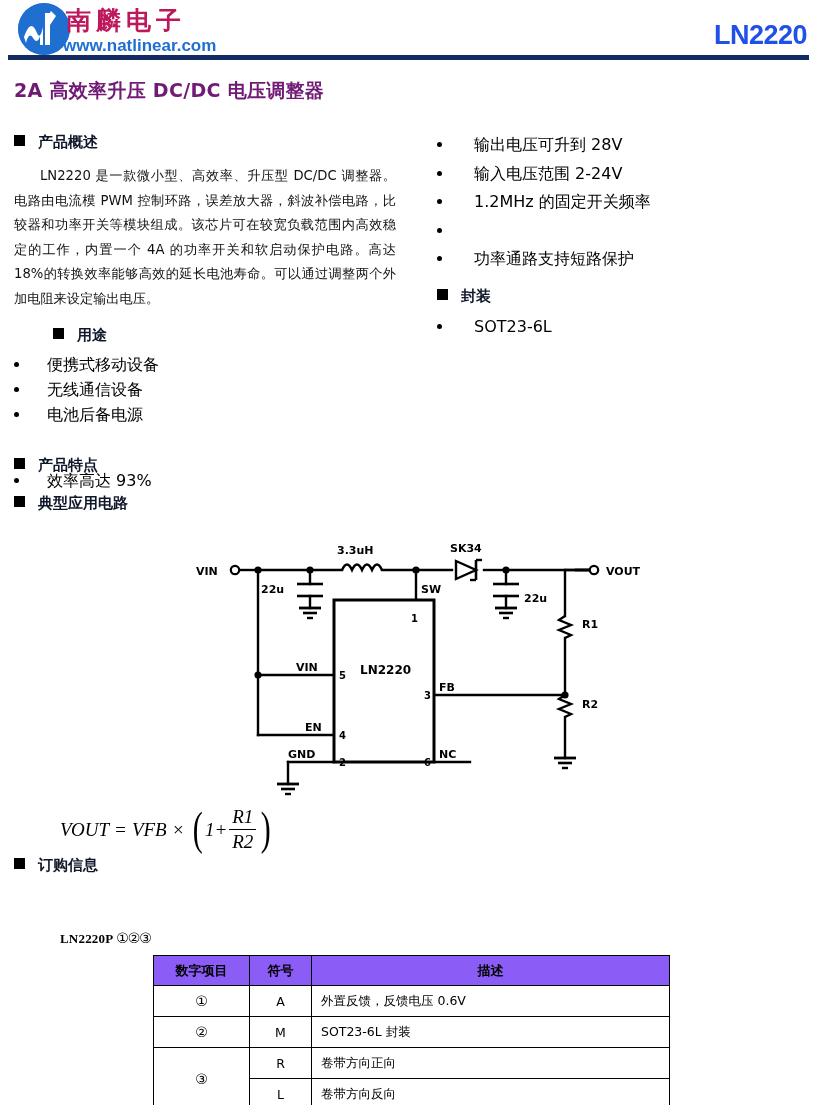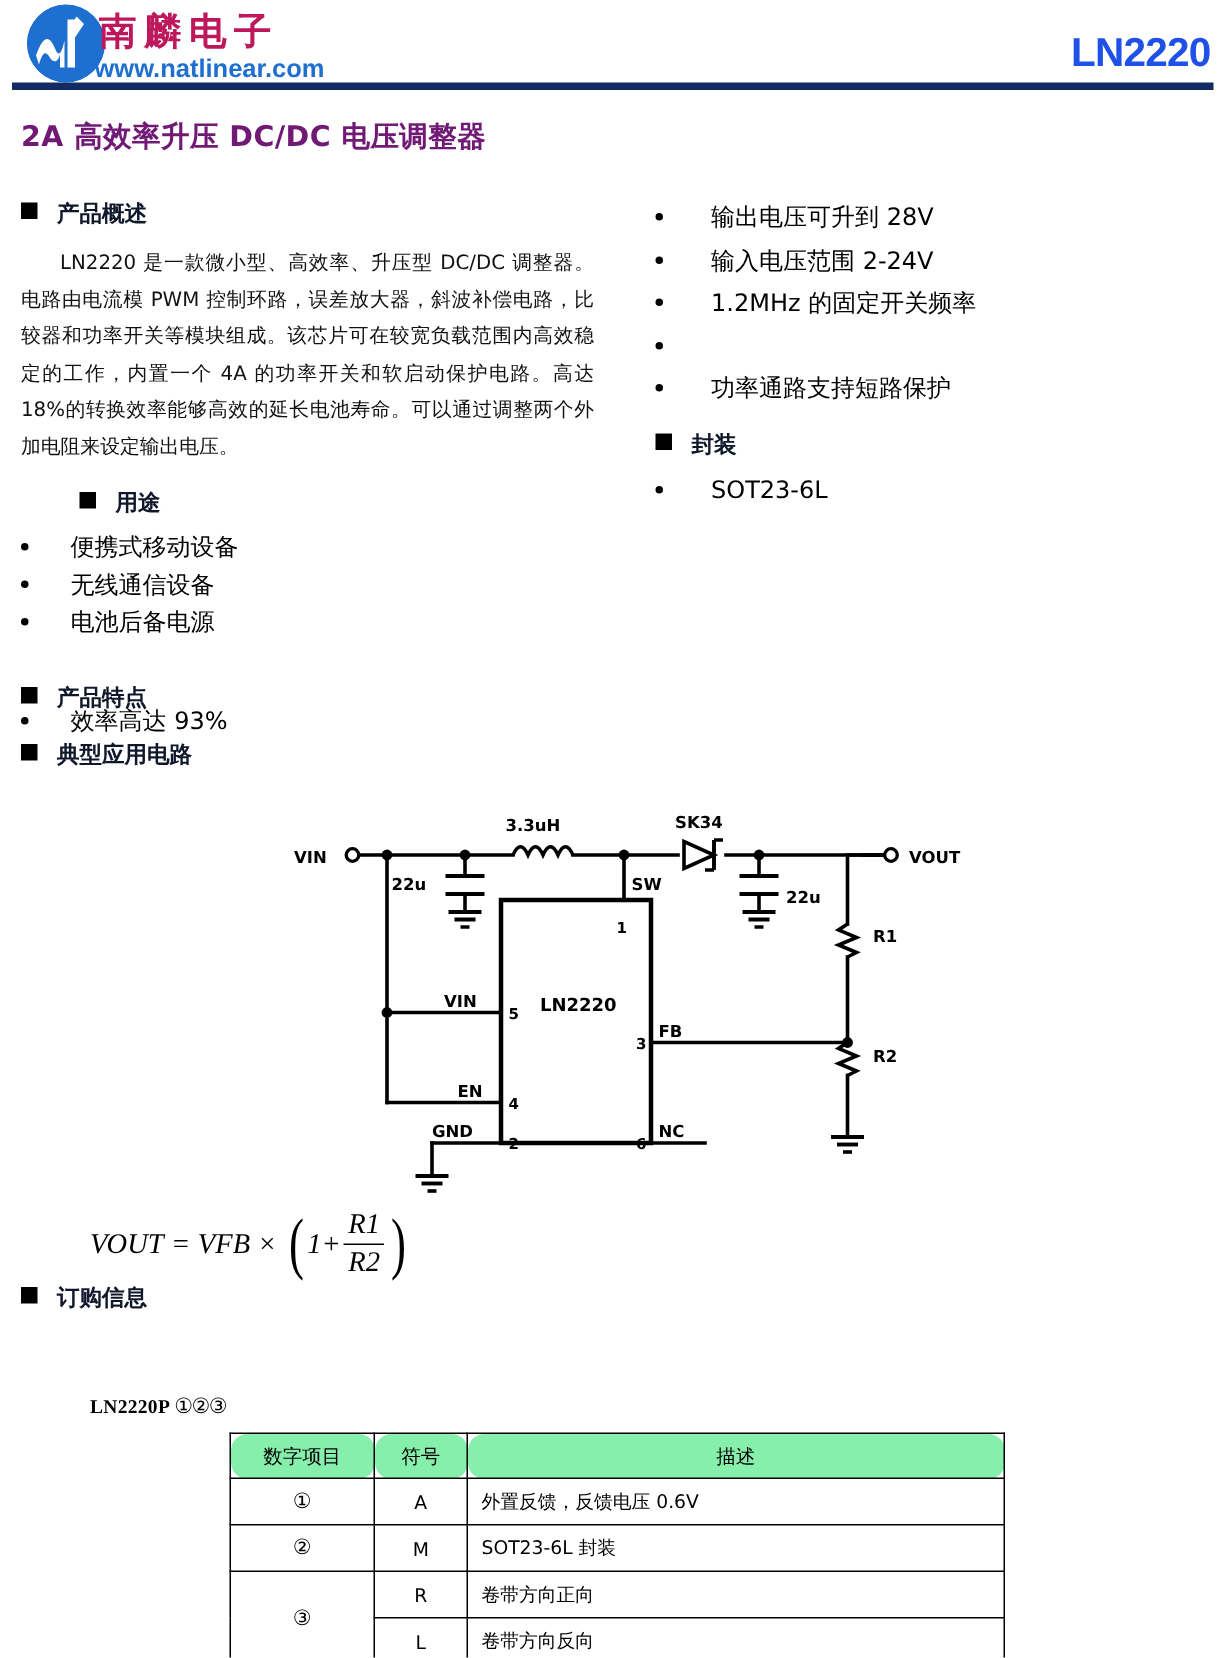--- a/index.html
+++ b/index.html
@@ -221,26 +221,25 @@
     table-layout: fixed;
   }
   #order-table th, #order-table td {
     border: 1.3px solid #000;
     font-family: "DejaVu Sans", sans-serif;
     font-size: 12.5px;
     padding: 0;
     height: 30px;
   }
   #order-table thead th {
-    background: #86efac;
-    font-weight: normal;
+    background: #8b5cf6;
+    font-weight: bold;
     font-size: 13px;
     text-align: center;
     height: 29px;
-    border-radius: 11px;
   }
   #order-table td.c { text-align: center; }
   #order-table td.l { text-align: left; padding-left: 9px; }
   #order-table td .circnum {
     font-size: 14px;
     font-family: "DejaVu Sans", sans-serif;
   }
   .col-item { width: 96px; }
   .col-sym  { width: 62px; }
   .col-desc { width: 358px; }

